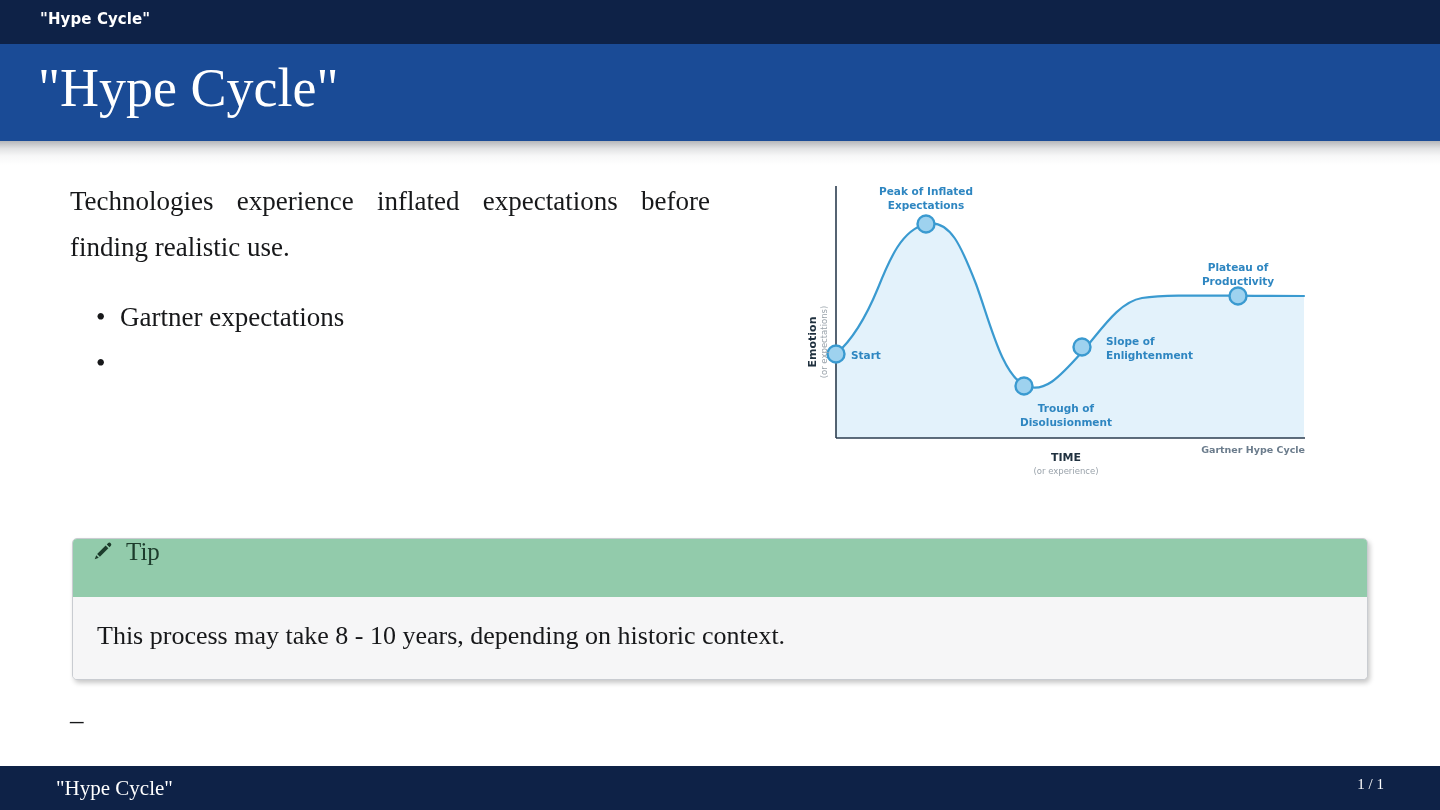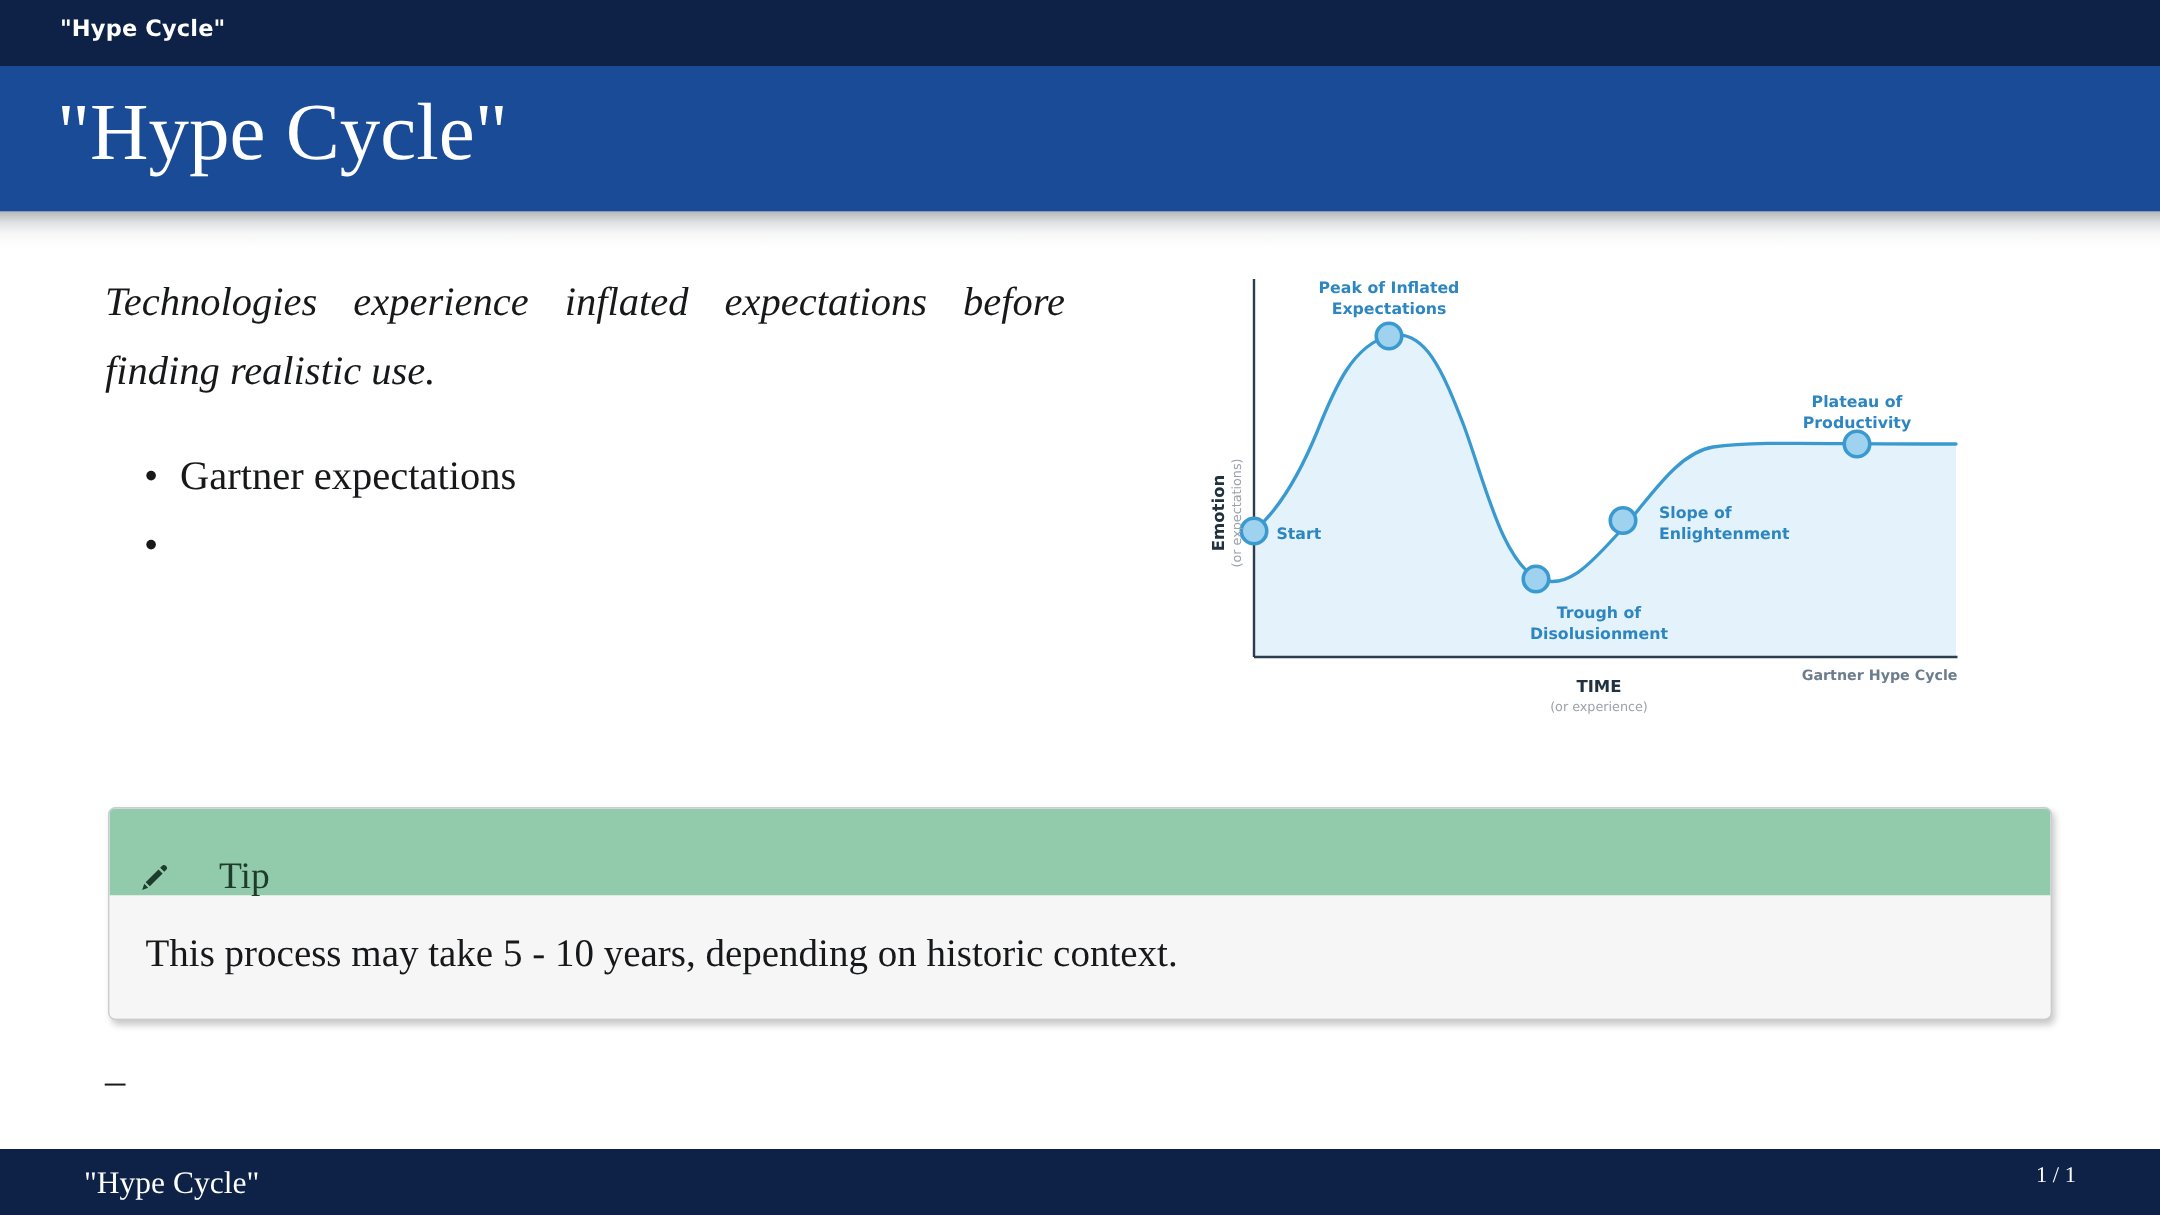--- a/index.html
+++ b/index.html
@@ -79,21 +79,20 @@
   }
   .lead {
     margin: 0;
     font-family: "Liberation Serif", serif;
     font-size: 27px;
     line-height: 46px;
     color: #17181a;
     text-align: justify;
     text-justify: inter-word;
     hyphens: manual;
-    font-style: italic;
   }
   .bullets {
     margin: 24px 0 0 0;
     padding: 0;
     list-style: none;
   }
   .bullets li {
     position: relative;
     padding-left: 50px;
     font-family: "Liberation Serif", serif;
@@ -130,24 +129,23 @@
     border-radius: 5px;
     background: #f6f6f7;
     box-shadow: 2px 3px 5px rgba(0,0,0,.22);
     box-sizing: border-box;
     overflow: hidden;
   }
   .callout-head {
     background: #92cbab;
     height: 58px;
     display: flex;
-    align-items: flex-end;
+    align-items: flex-start;
     padding-left: 18px;
     box-sizing: border-box;
-    gap: 20px;
   }
   .callout-icon {
     width: 24px;
     height: 24px;
     margin-right: 11px;
     display: inline-flex;
     align-items: center;
     justify-content: center;
   }
   .callout-label {
@@ -300,21 +298,21 @@
     <div class="callout-head">
       <span class="callout-icon">
         <svg width="22" height="22" viewBox="0 0 24 24" aria-hidden="true">
           <path fill="#1d3c2c" d="M20.4 3.6a2.1 2.1 0 0 0-3 0l-1.3 1.3 3 3 1.3-1.3a2.1 2.1 0 0 0 0-3z"></path>
           <path fill="#1d3c2c" d="M14.9 6.1 5.6 15.4l3 3 9.3-9.3z"></path>
           <path fill="#1d3c2c" d="M4.6 16.6 3 21l4.4-1.6z"></path>
         </svg>
       </span>
       <span class="callout-label">Tip</span>
     </div>
-    <div class="callout-body">This process may take 5 - 10 years, depending on historic context.</div>
+    <div class="callout-body">This process may take 8 - 10 years, depending on historic context.</div>
   </div>
 
   <div class="trailing-dash">–</div>
 
   <div class="footer">
     <div class="footer-title">"Hype Cycle"</div>
     <div class="footer-pager">1 / 1</div>
   </div>
 
 </div>

